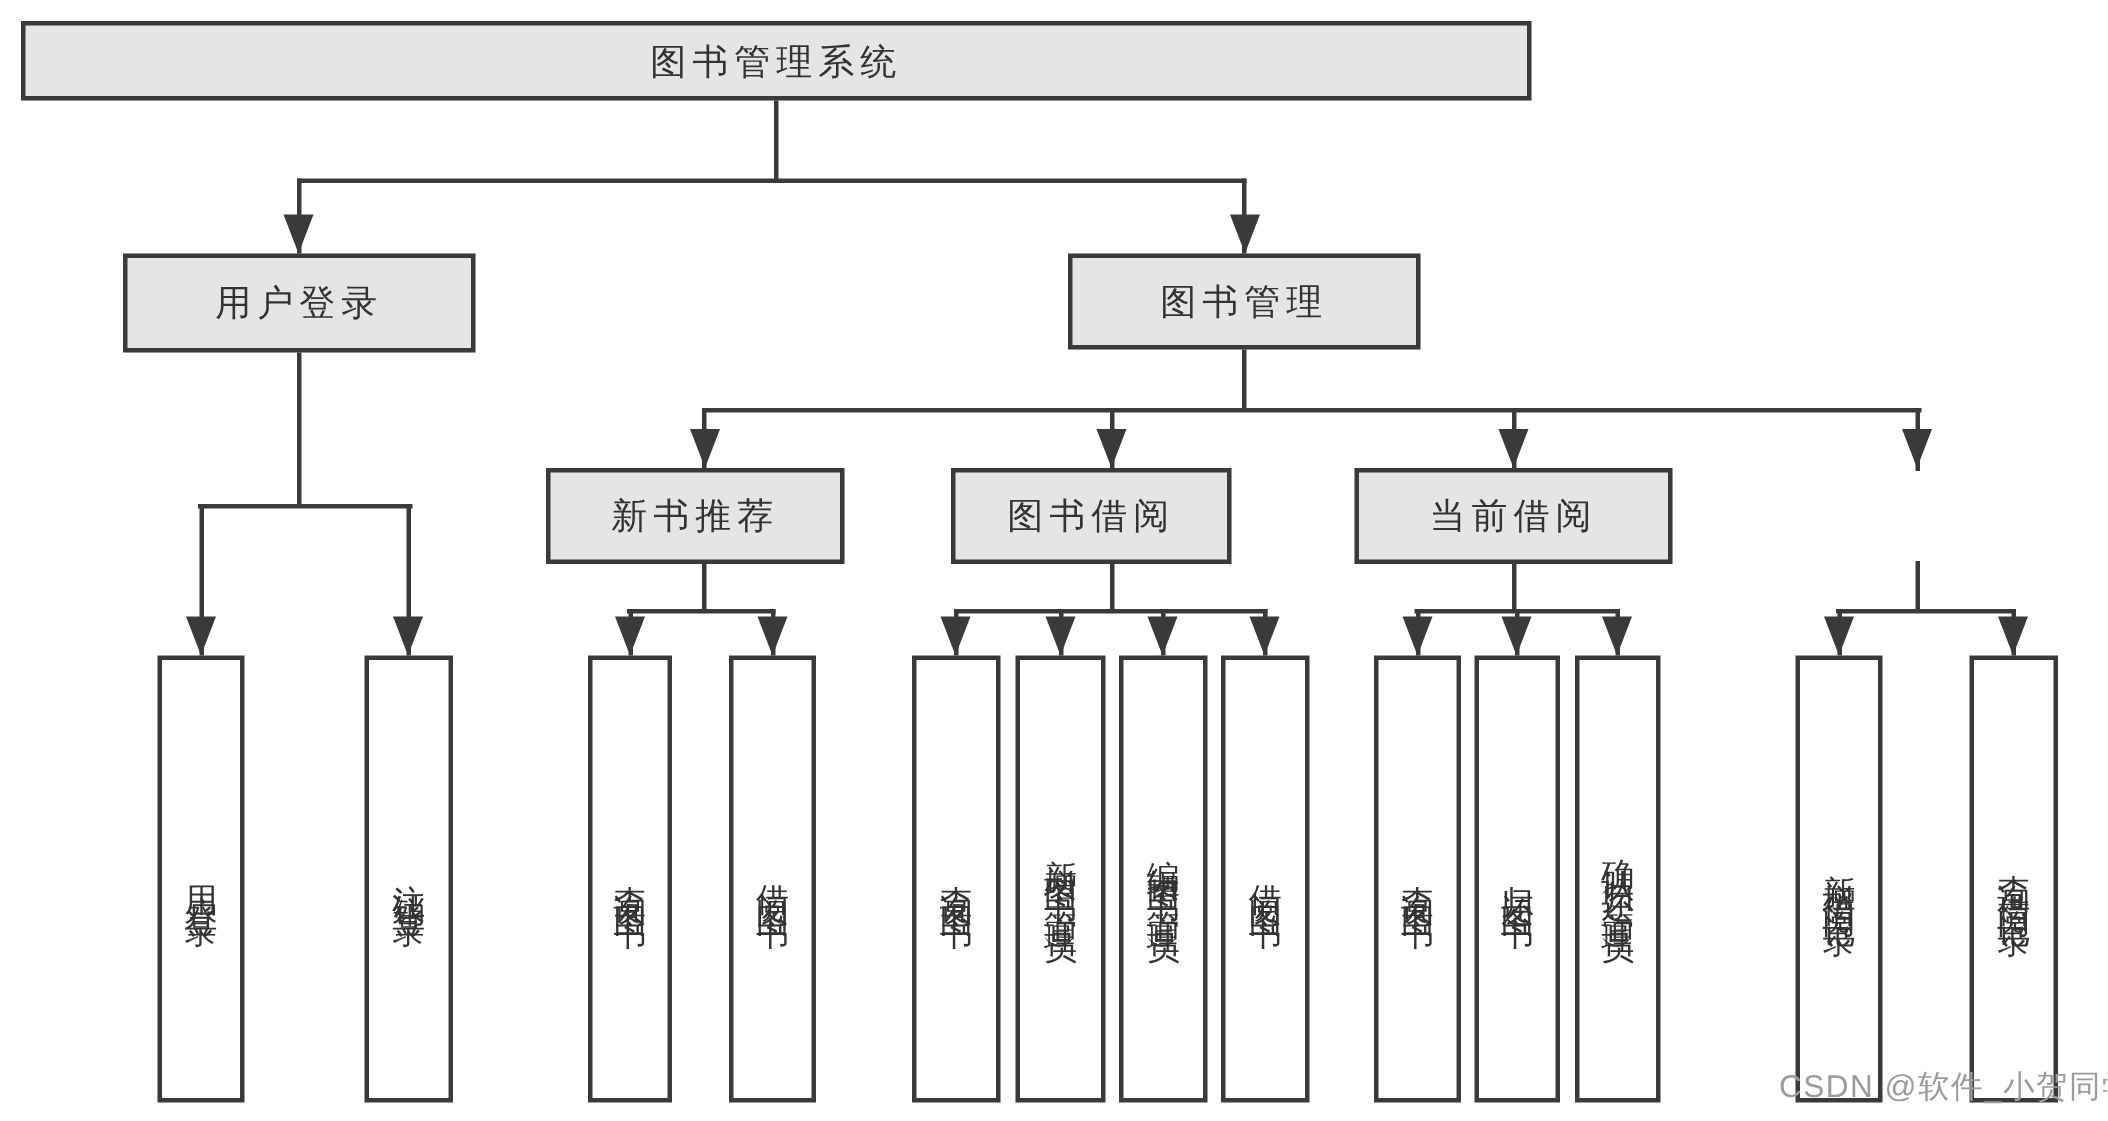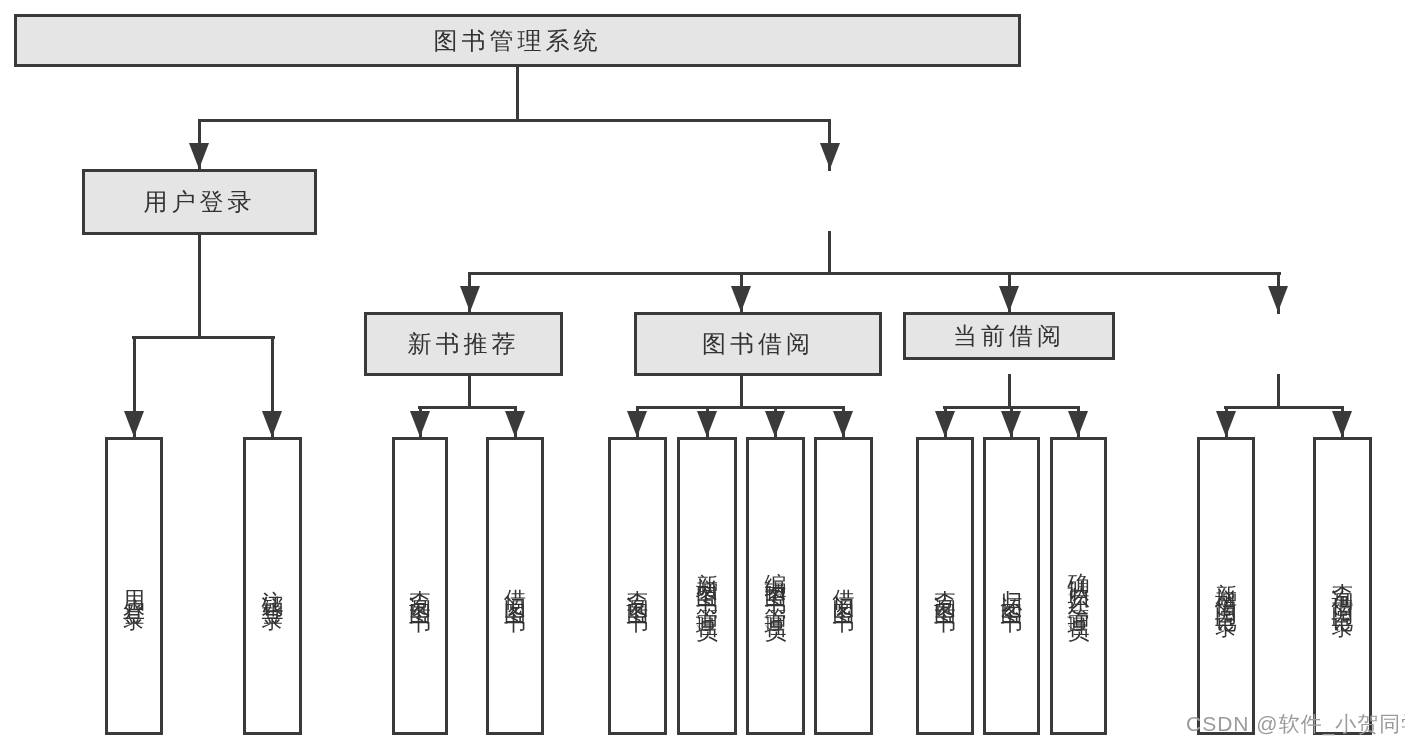--- a/index.html
+++ b/index.html
@@ -98,28 +98,31 @@
   <div class="vl" style="left:1341px;top:406px;height:33px"></div>
   <div class="arrow" style="left:1332px;top:411px"></div>
 
   <div class="hbox" style="left:14px;top:14px;width:1007px;height:53px">
     <span>图书管理系统</span>
   </div>
 
   <div class="hbox" style="left:82px;top:169px;width:235px;height:66px">
     <span>用户登录</span>
   </div>
+  <div class="hbox" style="left:712px;top:169px;width:235px;height:64px">
+    <span>图书管理</span>
+  </div>
 
   <div class="hbox" style="left:364px;top:312px;width:199px;height:64px">
     <span>新书推荐</span>
   </div>
-  <div class="hbox" style="left:634px;top:312px;width:248px;height:64px">
+  <div class="hbox" style="left:634px;top:312px;width:187px;height:64px">
     <span>图书借阅</span>
   </div>
-  <div class="hbox" style="left:903px;top:312px;width:212px;height:48px">
+  <div class="hbox" style="left:903px;top:312px;width:212px;height:64px">
     <span>当前借阅</span>
   </div>
 
   <div class="vbox" style="left:105px;top:437px;width:58px;height:298px">
     <span>用户登录</span>
   </div>
   <div class="vbox" style="left:243px;top:437px;width:59px;height:298px">
     <span>注销登录</span>
   </div>
 

